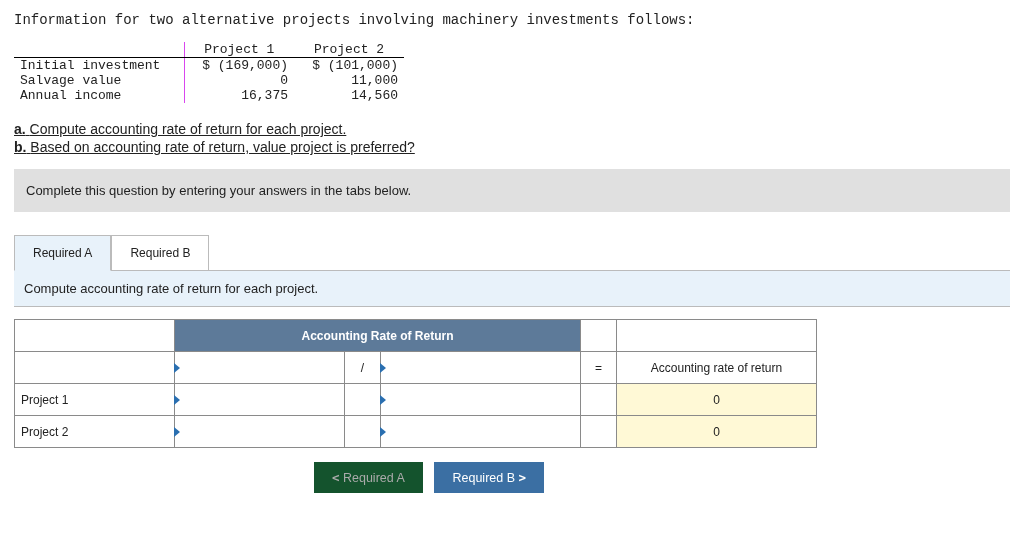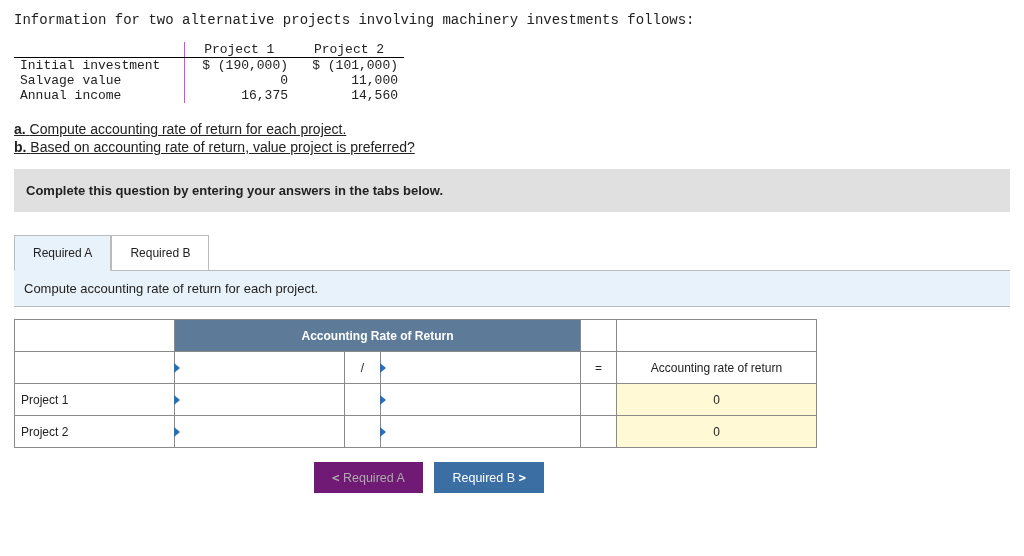--- a/index.html
+++ b/index.html
@@ -21,21 +21,21 @@
     .data-table td { padding: 0 6px; }
     .data-table .header td { border-bottom: 1px solid #000; }
     .data-table .num { text-align: right; min-width: 110px; }
     .data-table .label { min-width: 170px; border-right: 1px solid #d946ef; }
     .questions { margin-bottom: 14px; }
     .questions p { margin: 2px 0; font-size: 14px; text-decoration: underline; }
     .questions b { font-weight: bold; }
     .instruction-bar {
       background: #e0e0e0;
       padding: 14px 12px;
-      font-weight: bold;
+      font-weight: normal;
       font-size: 13px;
       margin-bottom: 22px;
     }
     .tabs { display: flex; }
     .tab {
       padding: 10px 18px;
       font-size: 12px;
       border: 1px solid #bbb;
       background: #fff;
       cursor: pointer;
@@ -98,21 +98,21 @@
     .navbtn {
       display: inline-block;
       padding: 8px 18px;
       font-size: 12.5px;
       color: #fff;
       background: #3b6fa3;
       margin: 0 4px;
       cursor: pointer;
     }
     .navbtn.disabled {
-      background: #701a75;
+      background: #14532d;
       color: #aaa;
       cursor: default;
       text-align: center;
     }
     .chev { font-family: monospace; font-weight: bold; }
     .answer-wrap { width: 830px; }
   </style>
 </head>
 <body>
 
@@ -120,21 +120,21 @@
 
 <table class="data-table">
   <tbody>
       <tr class="header">
     <td class="label"></td>
     <td class="num" style="text-align:center">Project 1</td>
     <td class="num" style="text-align:center">Project 2</td>
   </tr>
   <tr>
     <td class="label">Initial investment</td>
-    <td class="num">$ (190,000)</td>
+    <td class="num">$ (169,000)</td>
     <td class="num">$ (101,000)</td>
   </tr>
   <tr>
     <td class="label">Salvage value</td>
     <td class="num">0</td>
     <td class="num">11,000</td>
   </tr>
   <tr>
     <td class="label">Annual income</td>
     <td class="num">16,375</td>

